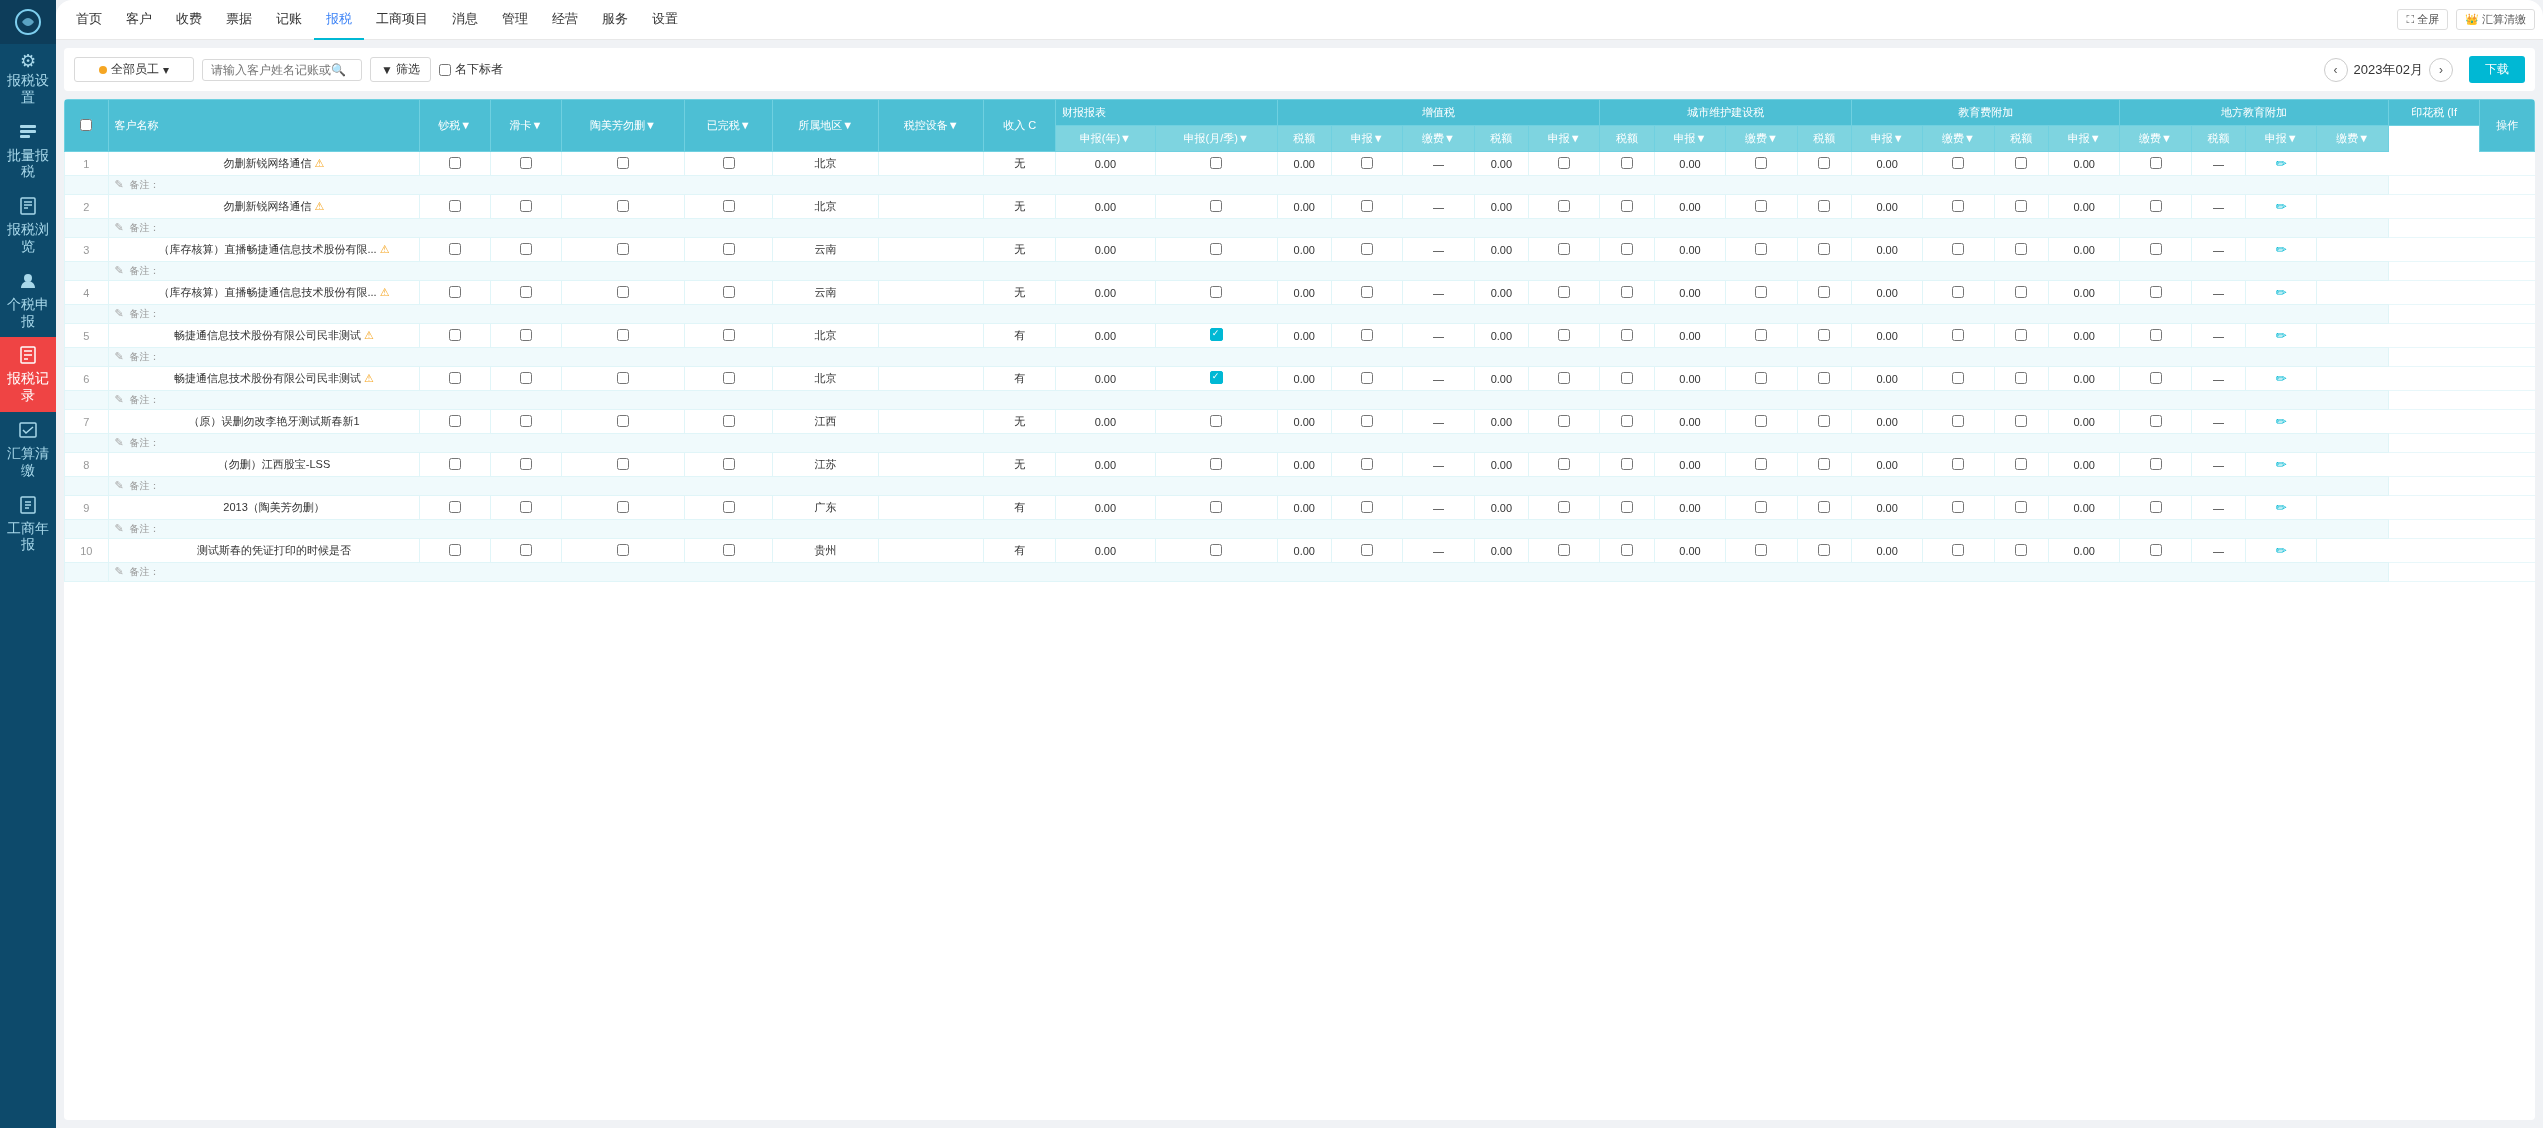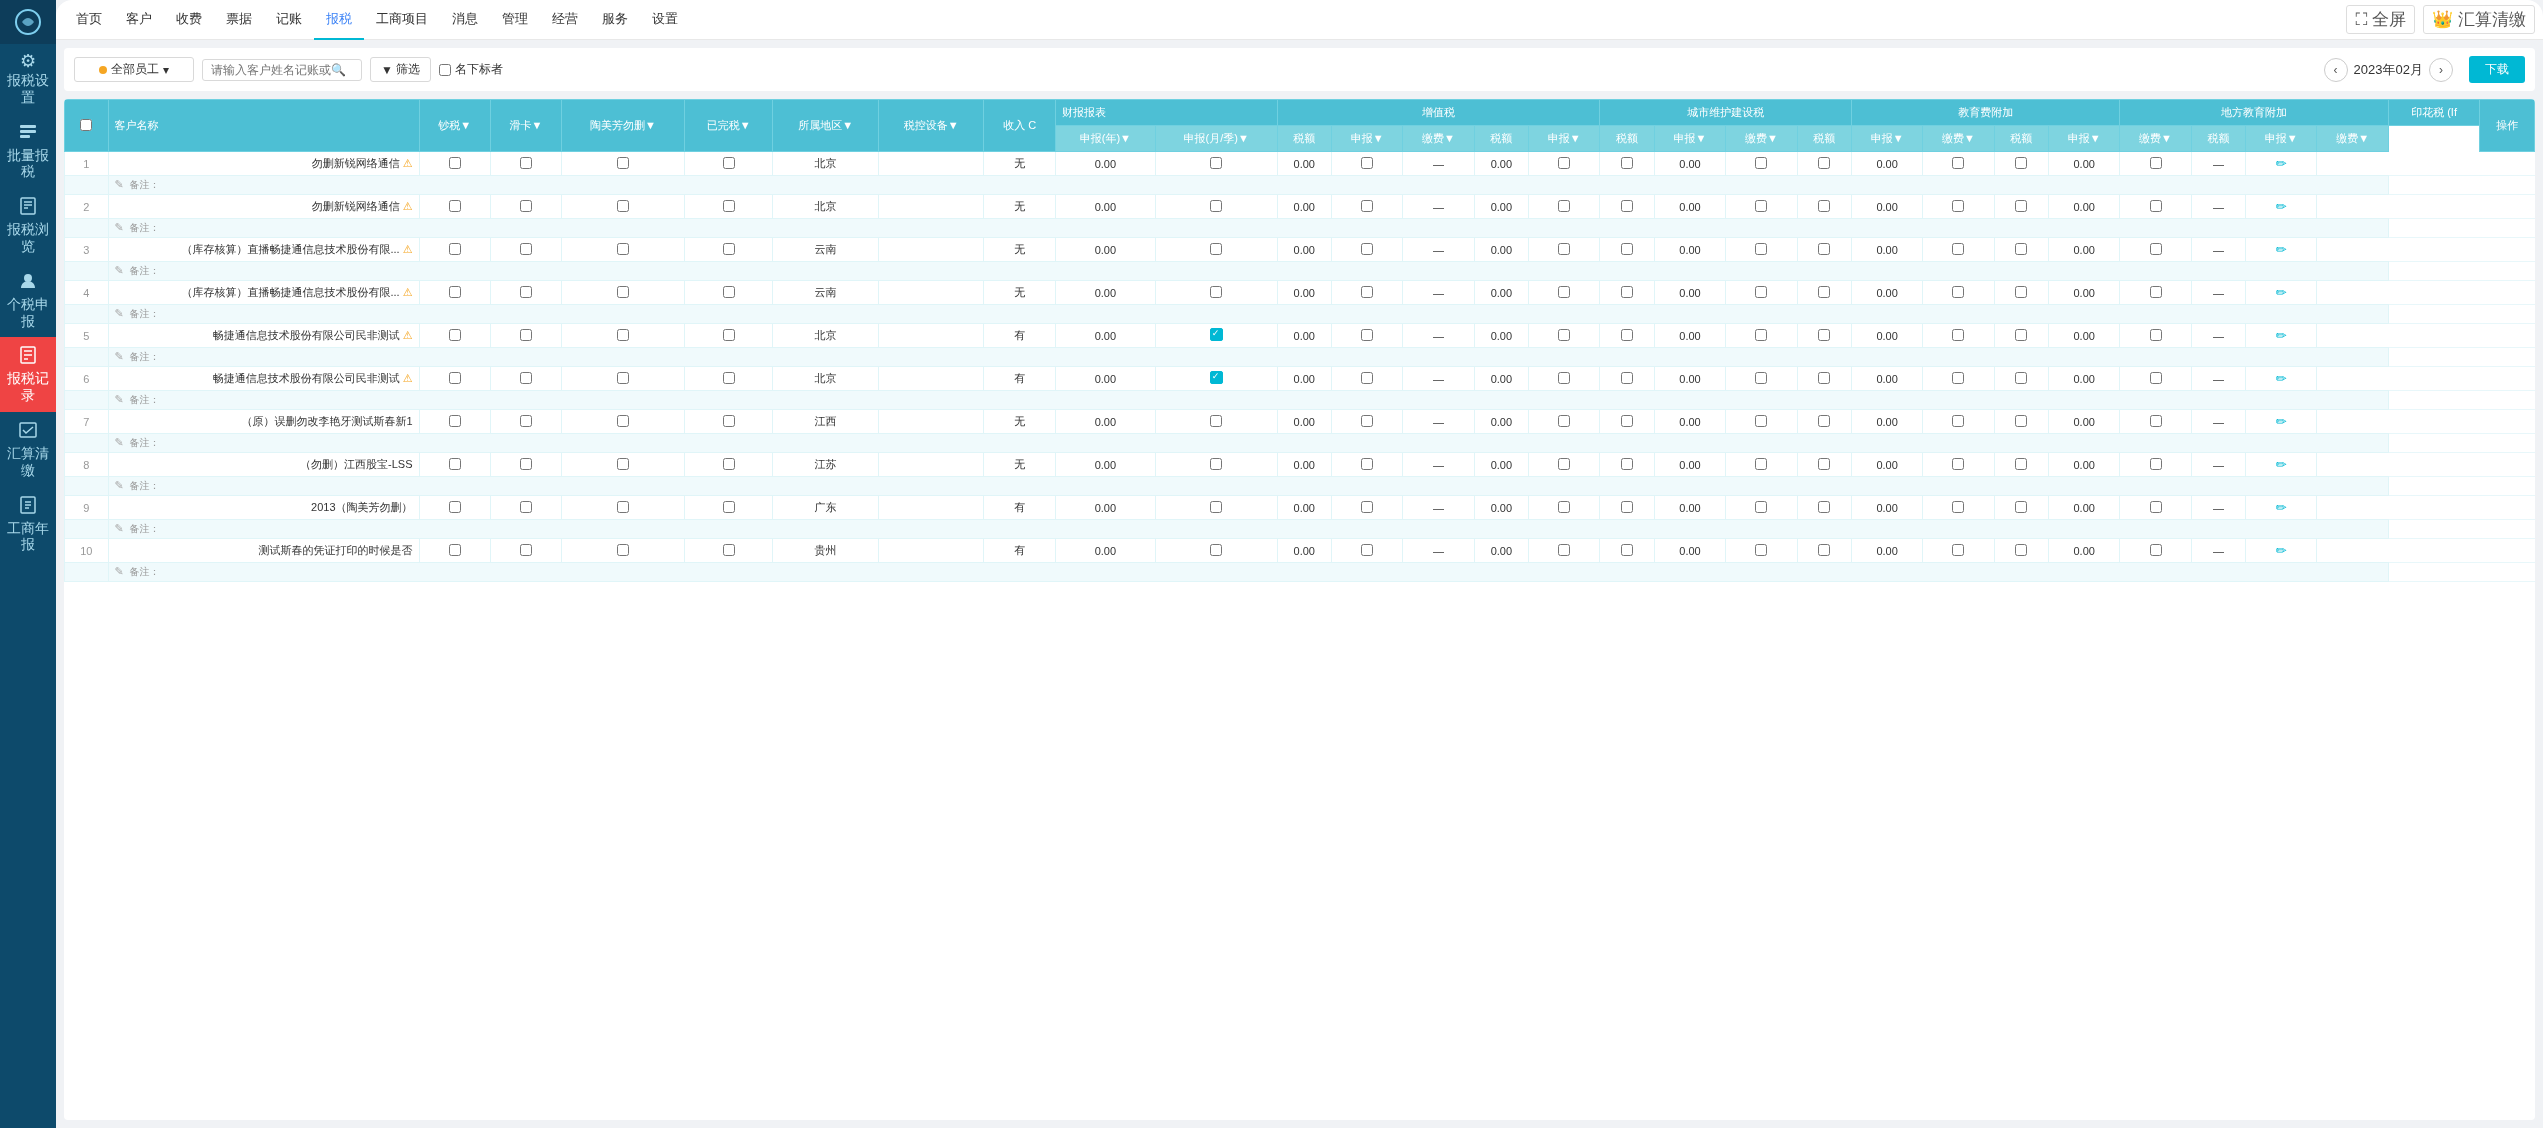--- a/index.html
+++ b/index.html
@@ -87,21 +87,21 @@
       align-items: center;
       gap: 8px;
       font-size: 12px;
       color: #666;
     }
     .btn-fullscreen, .btn-member {
       padding: 2px 8px;
       border: 1px solid #ddd;
       border-radius: 3px;
       cursor: pointer;
-      font-size: 17px;
+      font-size: 11px;
       background: #fff;
       color: #555;
     }
 
     
     .page-body {
       flex: 1;
       display: flex;
       overflow: hidden;
     }
@@ -249,21 +249,21 @@
       border: 1px solid #e0f5f8;
       font-size: 11px;
       text-align: center;
       white-space: nowrap;
       color: #333;
     }
     .td-name { 
       max-width: 200px; 
       overflow: hidden; 
       text-overflow: ellipsis; 
-      text-align: right;
+      text-align: center;
       padding-left: 27px;
     }
     .remark-row td {
       background: #f0fafc;
       color: #999;
       font-size: 10px;
       text-align: left;
       padding: 2px 6px;
     }
     .row-num {

